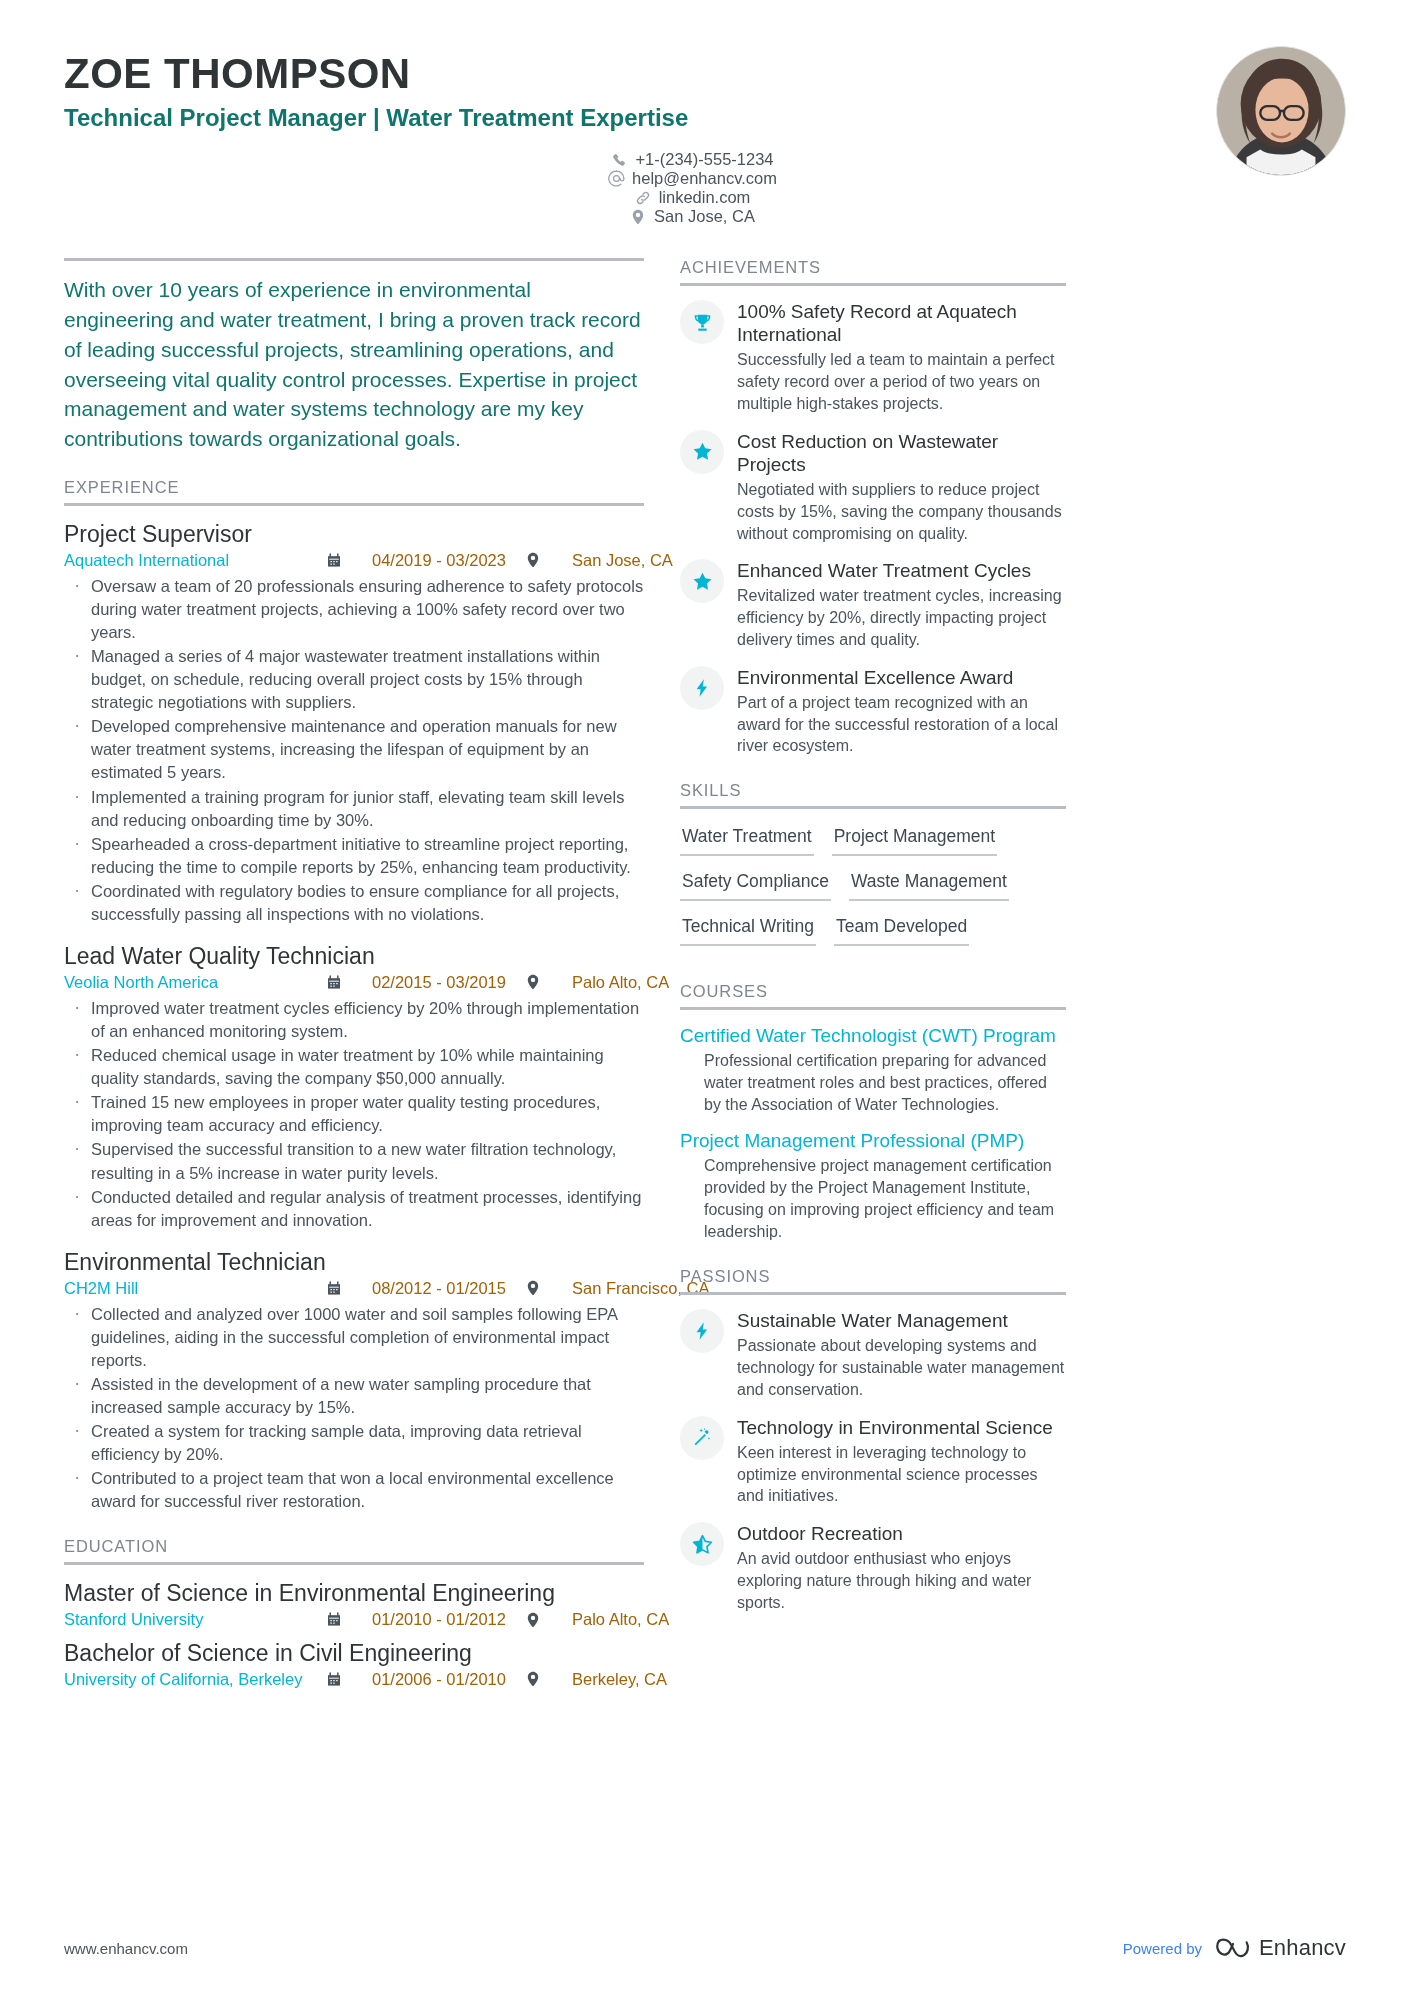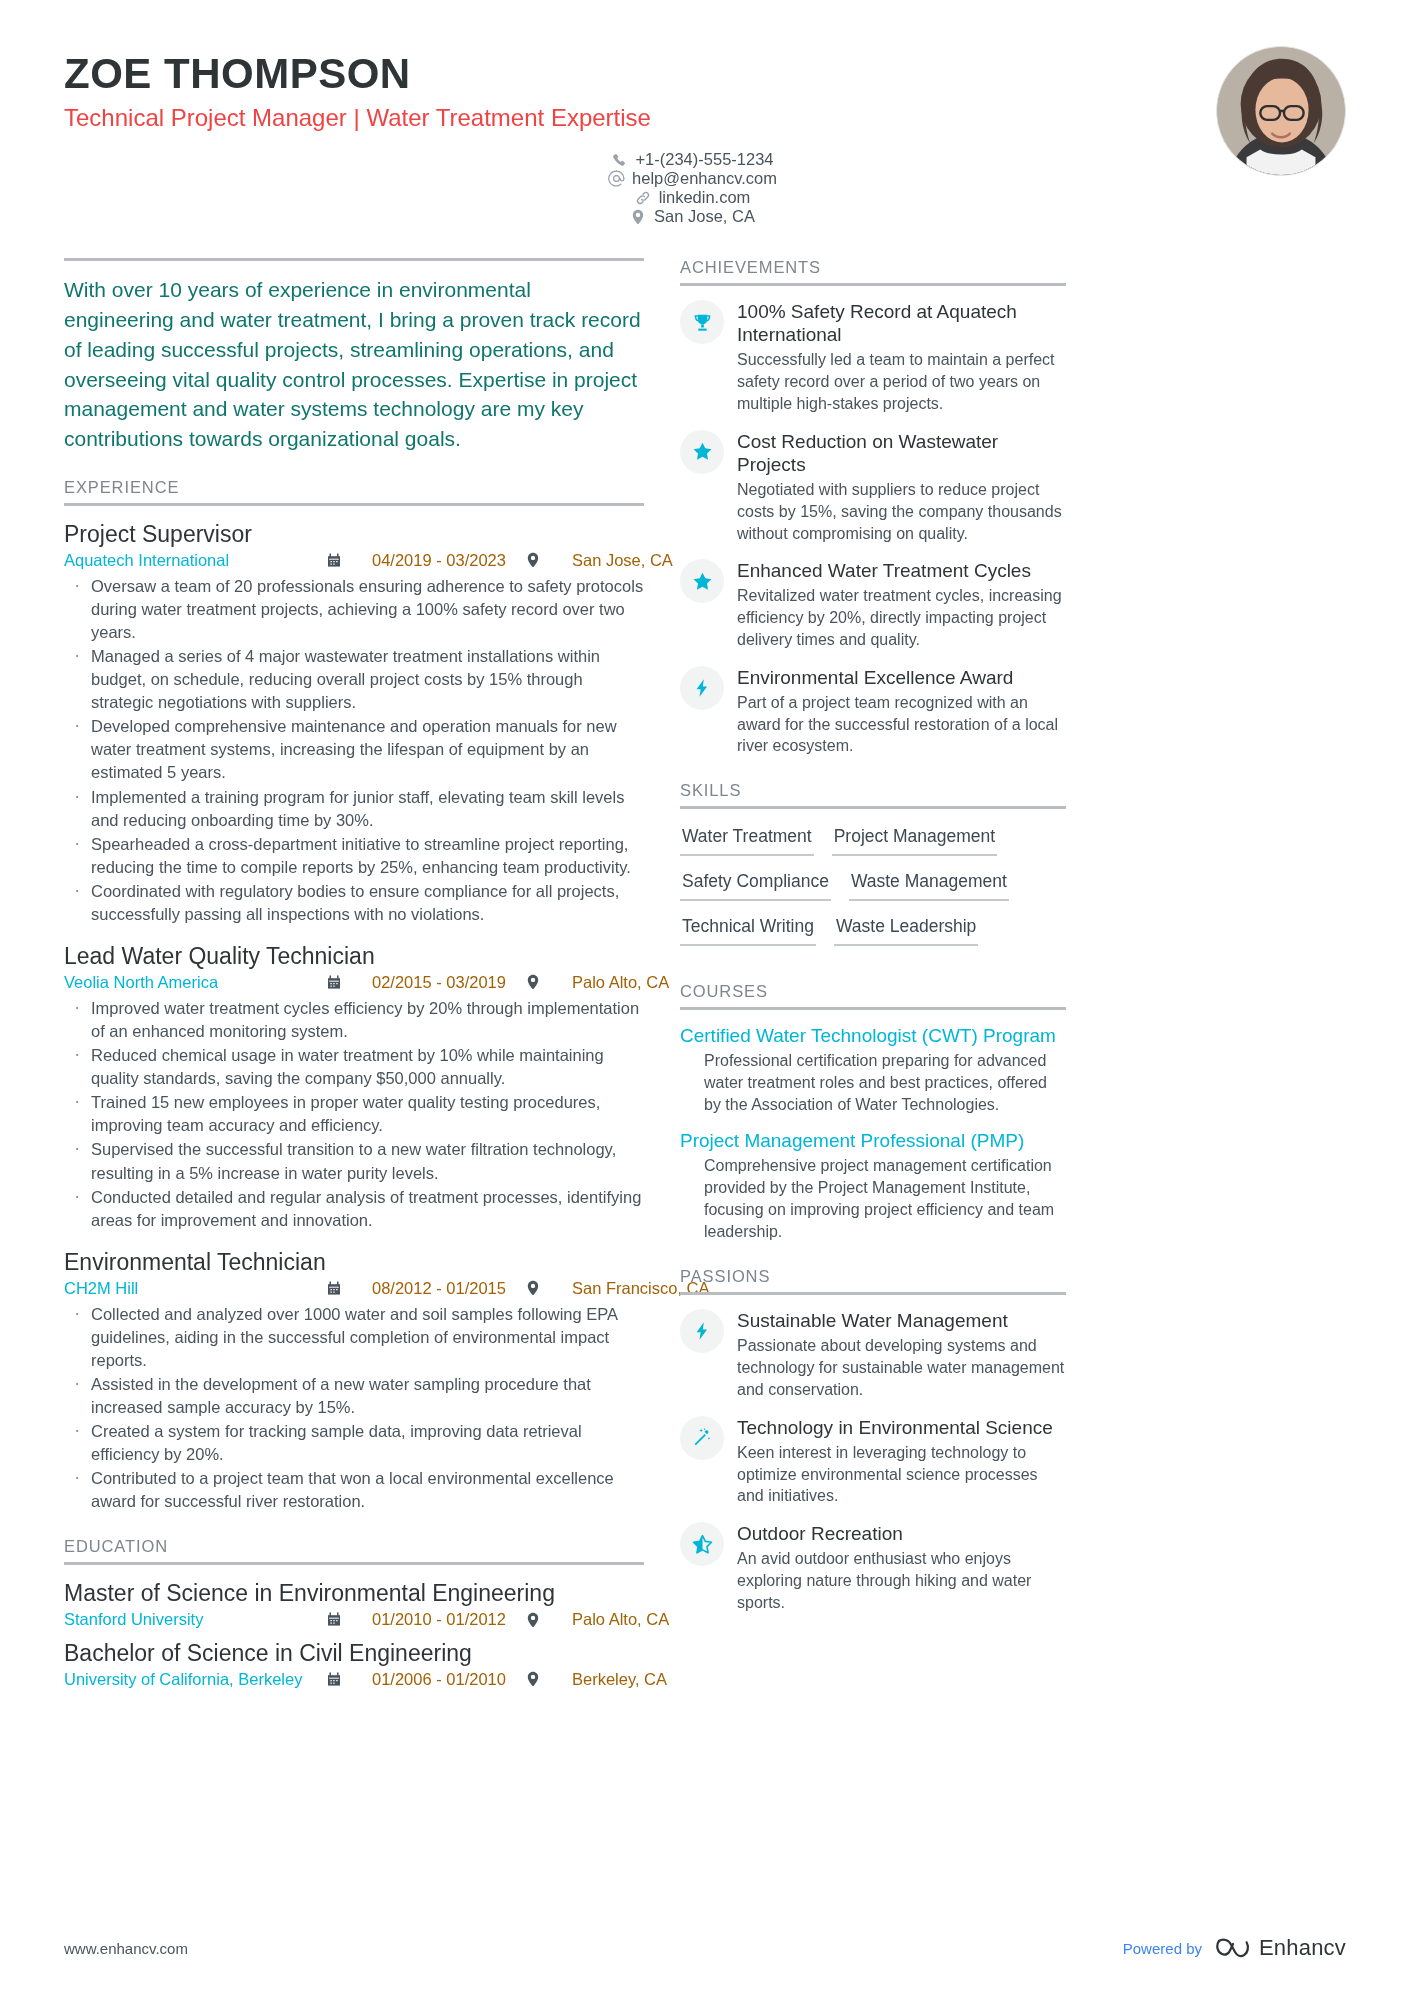--- a/index.html
+++ b/index.html
@@ -22,23 +22,23 @@
   .name {
     font-size: 42px;
     font-weight: bold;
     letter-spacing: 0.5px;
     color: #2f3437;
     line-height: 1.05;
     margin-bottom: 8px;
   }
   .headline {
     font-size: 24px;
-    color: #ef4444;
+    color: #0f766e;
     margin-bottom: 18px;
-    font-weight: 400;
+    font-weight: 700;
   }
   .contact-row {
     display: flex;
     align-items: center;
     flex-wrap: wrap;
     gap: 0;
     font-size: 16.5px;
     color: #4a545c;
     flex-direction: column;
   }
@@ -538,21 +538,21 @@
 
       <div class="sec">
         <div class="sec-title">SKILLS</div>
         <div class="sec-rule"></div>
         <div class="skills-wrap" id="skills-list">
             <span class="skill">Water Treatment</span>
             <span class="skill">Project Management</span>
             <span class="skill">Safety Compliance</span>
             <span class="skill">Waste Management</span>
             <span class="skill">Technical Writing</span>
-            <span class="skill">Waste Leadership</span>
+            <span class="skill">Team Developed</span>
           </div>
       </div>
 
       <div class="sec">
         <div class="sec-title">COURSES</div>
         <div class="sec-rule"></div>
         <div id="courses-list">
             <div class="course">
               <div class="course-title">Certified Water Technologist (CWT) Program</div>
               <div class="course-desc">Professional certification preparing for advanced water treatment roles and best practices, offered by the Association of Water Technologies.</div>

